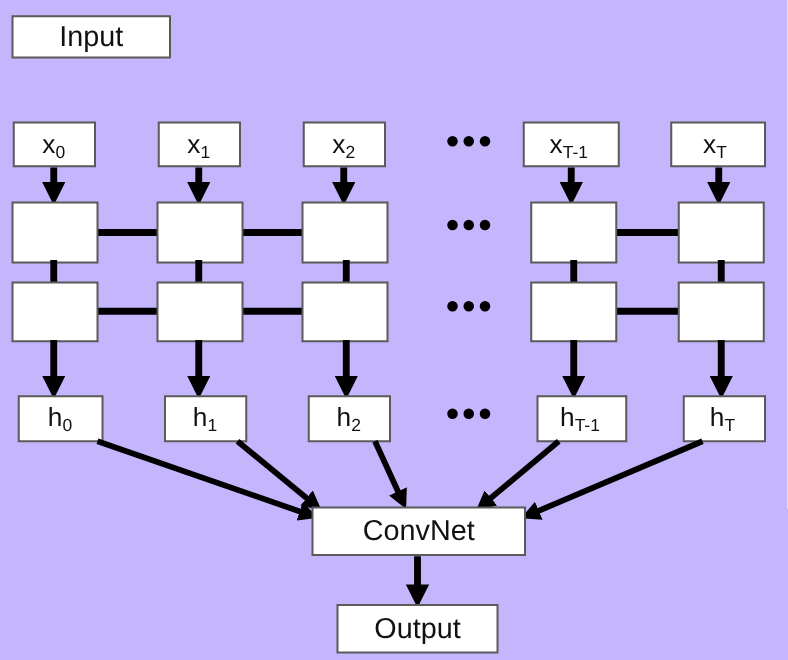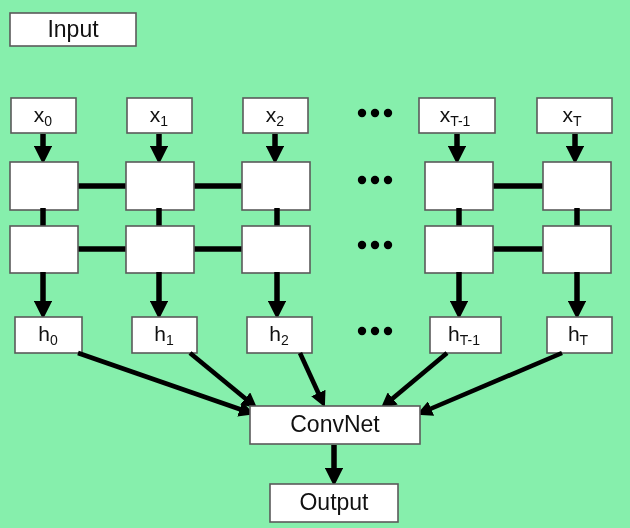--- a/index.html
+++ b/index.html
@@ -10,21 +10,21 @@
   body {
     font-family: "Liberation Sans", sans-serif;
     width: 630px;
     height: 528px;
     overflow: hidden;
   }
   #diagram-root {
     position: relative;
     width: 630px;
     height: 528px;
-    background: #86efac;
+    background: #c4b5fd;
   }
   svg.diagram {
     display: block;
     width: 630px;
     height: 528px;
   }
   .box-rect {
     fill: #ffffff;
     stroke: #5a5a5a;
     stroke-width: 1.6;

